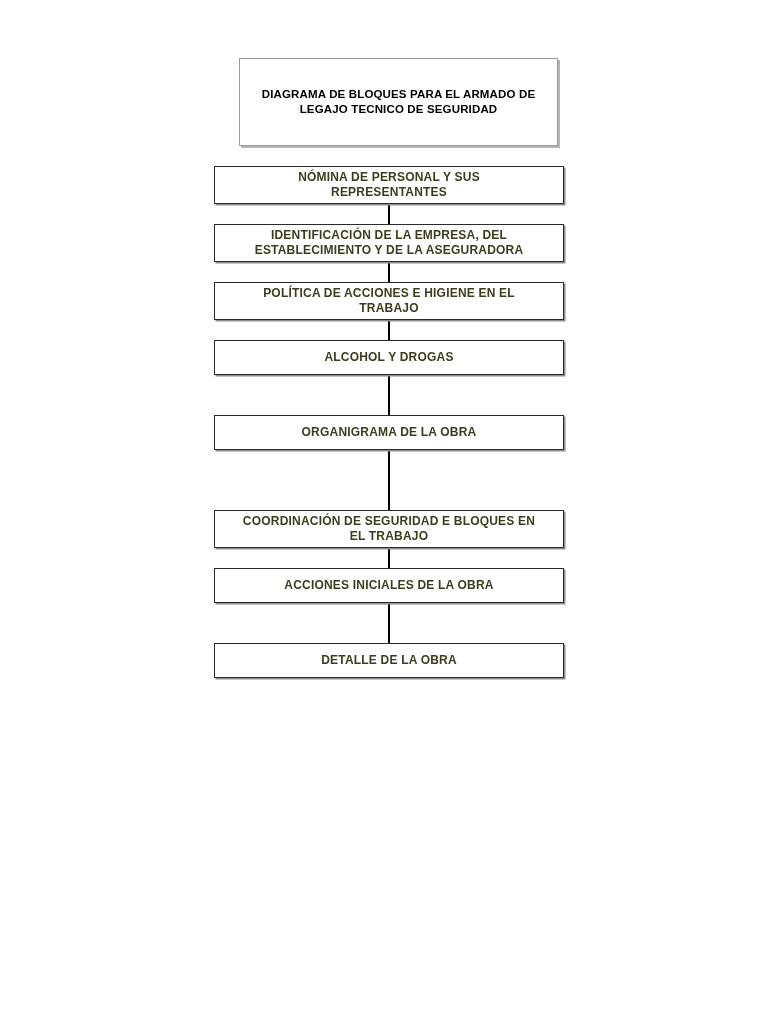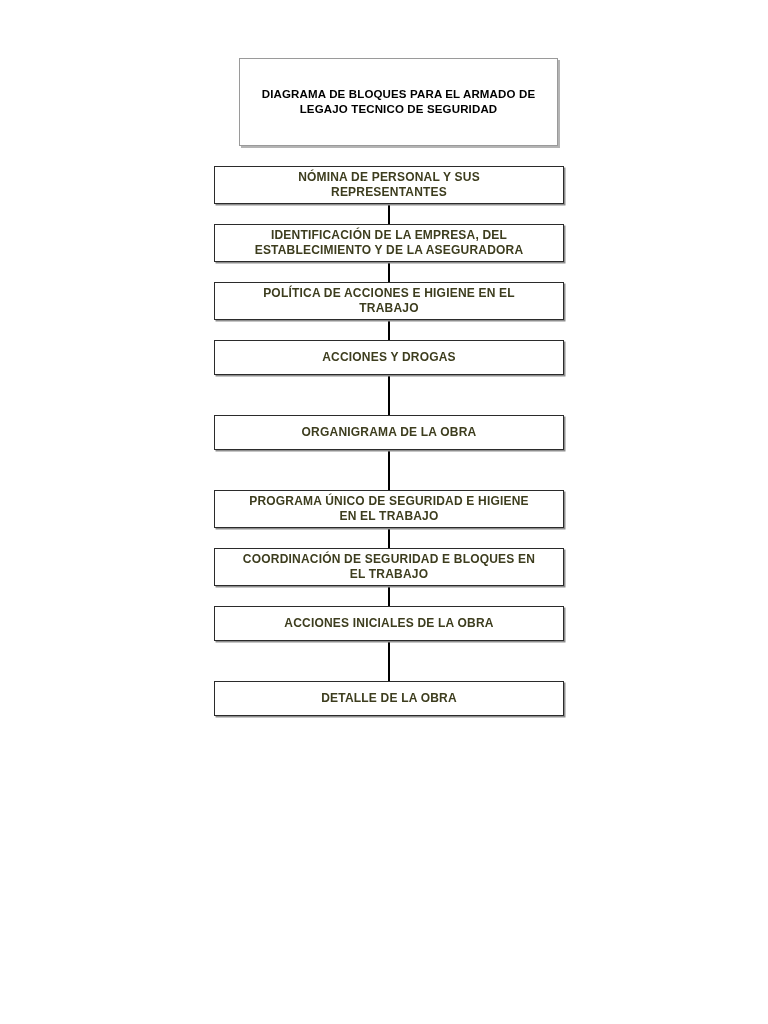--- a/index.html
+++ b/index.html
@@ -135,38 +135,32 @@
       <div class="connector"></div>
       <div class="node-wrap">
         <div class="node two-line">
           <div class="node-label">POLÍTICA DE ACCIONES E HIGIENE EN EL
 TRABAJO</div>
         </div>
       </div>
       <div class="connector"></div>
       <div class="node-wrap">
         <div class="node">
-          <div class="node-label">ACCIONES Y DROGAS</div>
+          <div class="node-label">ALCOHOL Y DROGAS</div>
         </div>
       </div>
       <div class="connector"></div>
       <div class="connector"></div>
       <div class="node-wrap">
         <div class="node">
           <div class="node-label">ORGANIGRAMA DE LA OBRA</div>
         </div>
       </div>
       <div class="connector"></div>
       <div class="connector"></div>
-      <div class="node-wrap">
-        <div class="node two-line">
-          <div class="node-label">PROGRAMA ÚNICO DE SEGURIDAD E HIGIENE
-EN EL TRABAJO</div>
-        </div>
-      </div>
       <div class="connector"></div>
       <div class="node-wrap">
         <div class="node two-line">
           <div class="node-label">COORDINACIÓN DE SEGURIDAD E BLOQUES EN
 EL TRABAJO</div>
         </div>
       </div>
       <div class="connector"></div>
       <div class="node-wrap">
         <div class="node">

